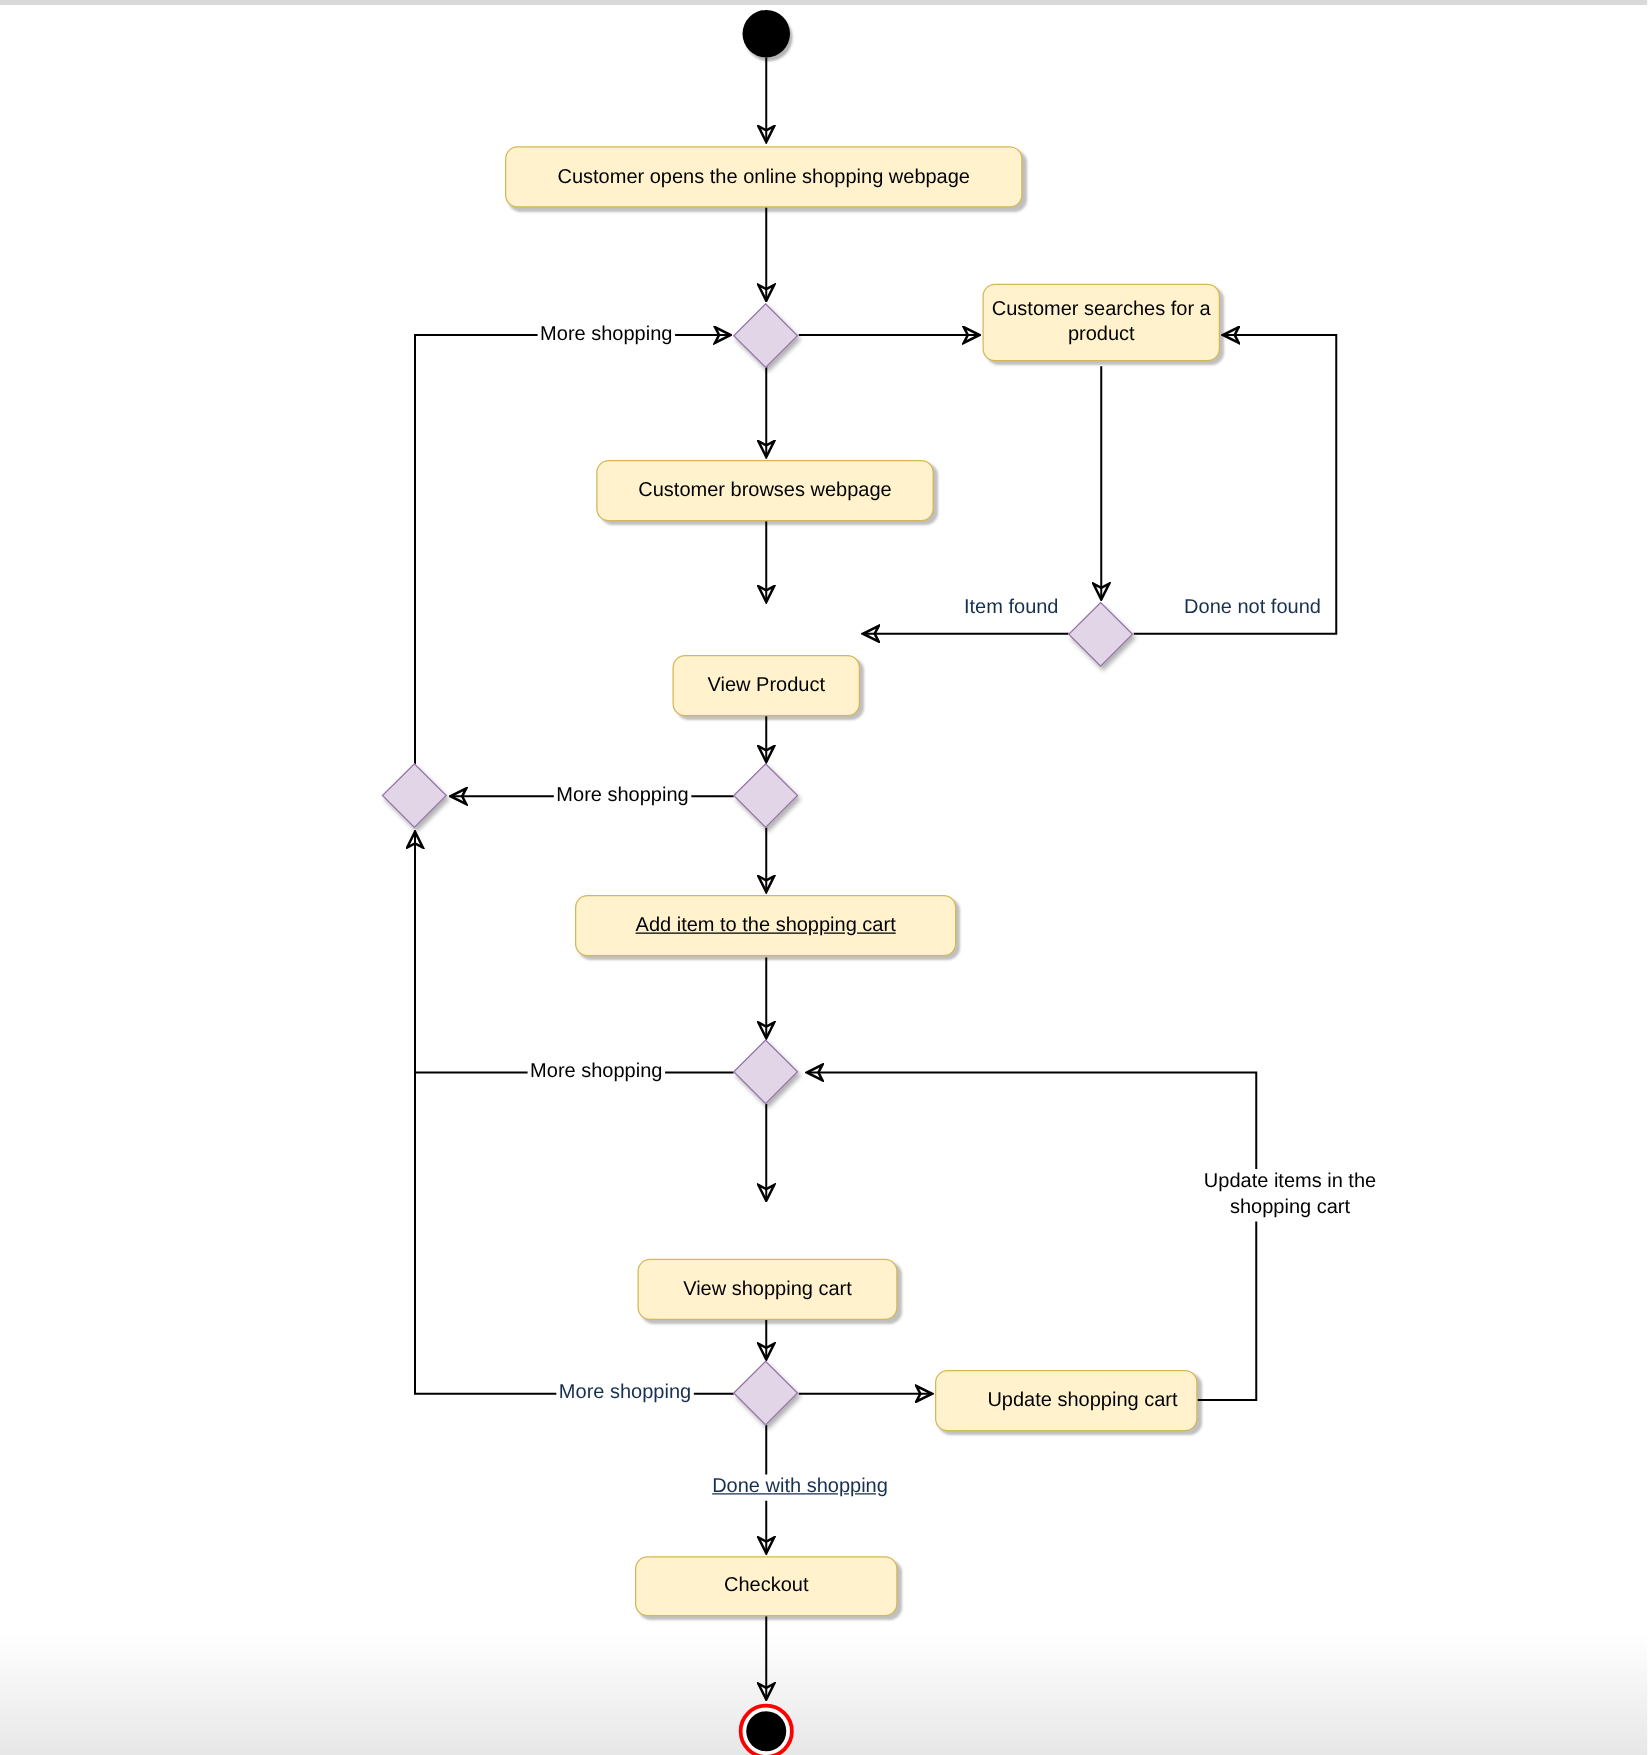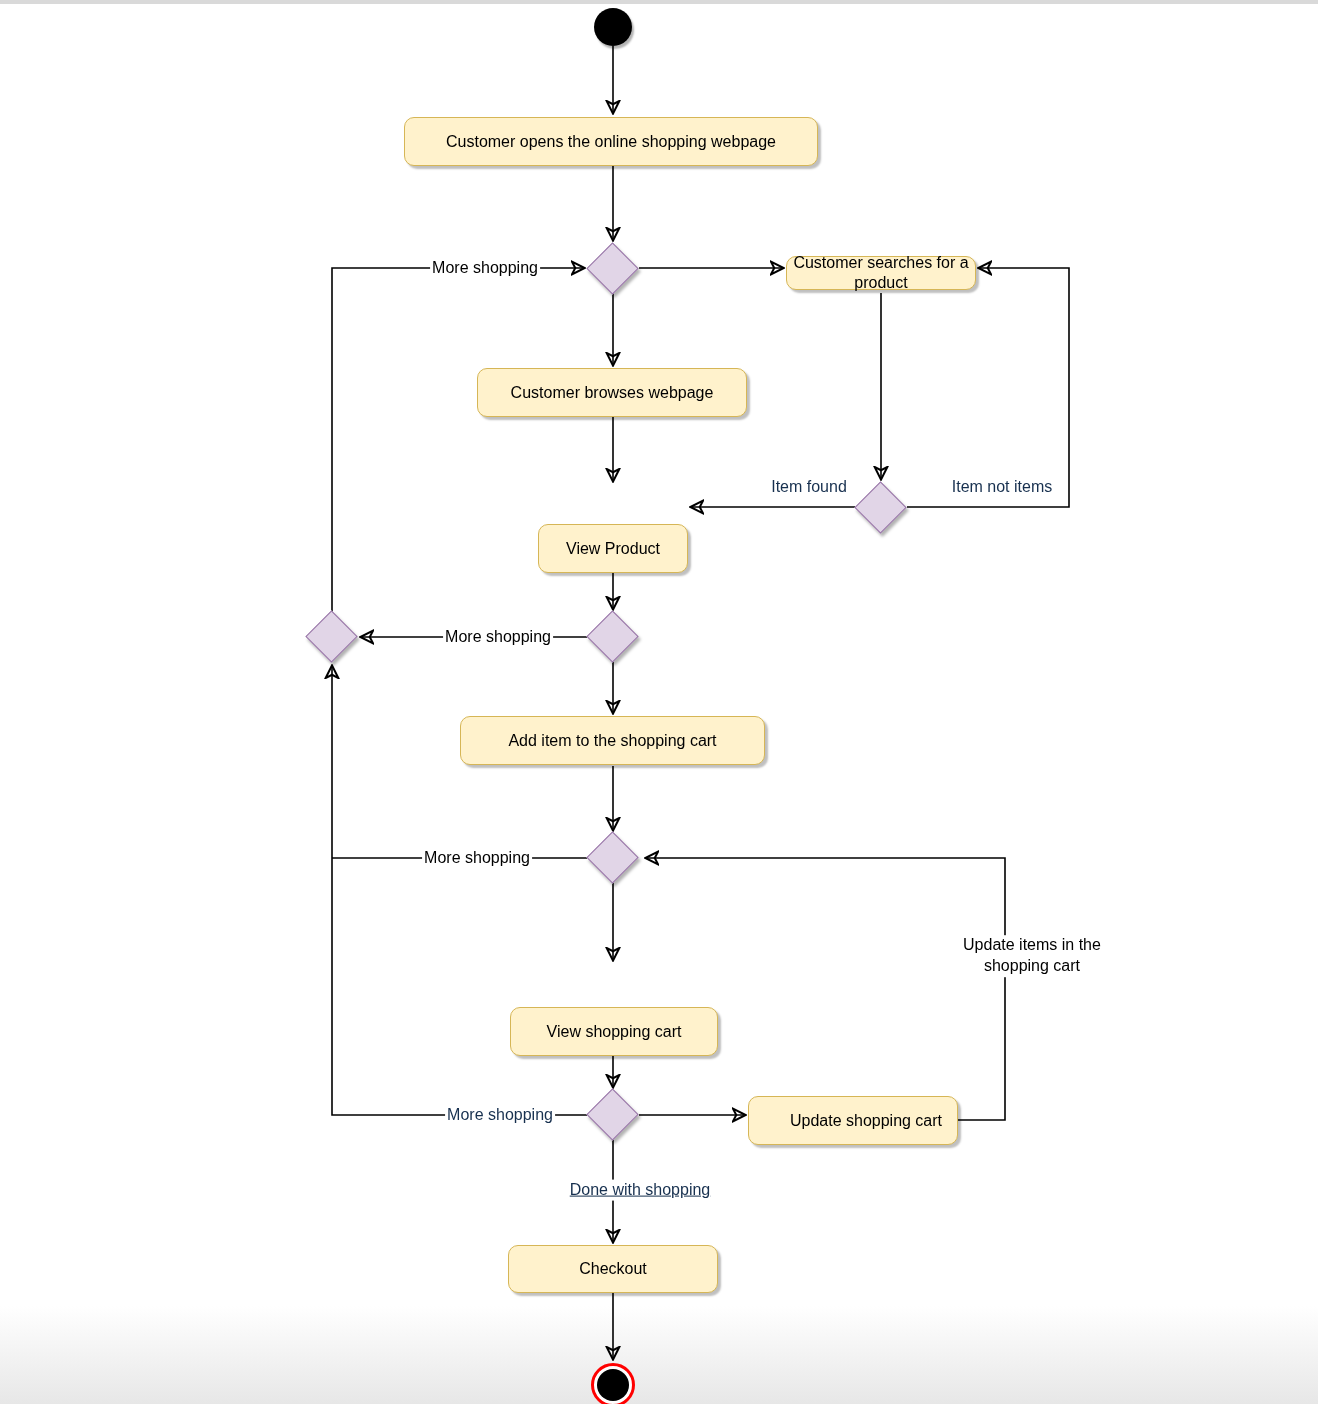--- a/index.html
+++ b/index.html
@@ -147,43 +147,43 @@
   <div class="diamond-wrap" style="left:594px; top:839px;">
       <div class="diamond"></div>
     </div>
   <div class="diamond-wrap" style="left:594px; top:1096px;">
       <div class="diamond"></div>
     </div>
 
   <div class="activity" style="left:404px; top:117px; width:414px; height:49px;text-align:center;">
     <span>Customer opens the online shopping webpage</span>
   </div>
-  <div class="activity" style="left:786px; top:256px; width:190px; height:34px;">
+  <div class="activity" style="left:786px; top:227px; width:190px; height:62px;">
     <span>Customer searches for a product</span>
   </div>
   <div class="activity" style="left:477px; top:368px; width:270px; height:49px;">
     <span>Customer browses webpage</span>
   </div>
   <div class="activity" style="left:538px; top:484px; width:150px; height:49px;margin-top:40px;">
     <span>View Product</span>
   </div>
-  <div class="activity" style="left:460px; top:716px; width:305px; height:49px;">
+  <div class="activity" style="left:460px; top:716px; width:305px; height:49px;text-decoration:underline;">
     <span>Add item to the shopping cart</span>
   </div>
   <div class="activity" style="left:510px; top:963px; width:208px; height:49px;margin-top:44px;">
     <span>View shopping cart</span>
   </div>
   <div class="activity" style="left:748px; top:1096px; width:210px; height:49px;padding-left:32px;">
     <span>Update shopping cart</span>
   </div>
   <div class="activity" style="left:508px; top:1245px; width:210px; height:48px;">
     <span>Checkout</span>
   </div>
 
   <div class="edge-label" style="left:461px; top:268px;">More shopping</div>
   <div class="edge-label" style="left:474px; top:637px;">More shopping</div>
   <div class="edge-label" style="left:453px; top:858px;">More shopping</div>
   <div class="edge-label navy" style="left:476px; top:1115px;">More shopping</div>
   <div class="edge-label navy" style="left:785px; top:487px;">Item found</div>
-  <div class="edge-label navy" style="left:978px; top:487px;">Item not items</div>
+  <div class="edge-label navy" style="left:978px; top:487px;">Done not found</div>
   <div class="edge-label wrap" style="left:1008px; top:956px;">Update items in the shopping cart</div>
   <div class="edge-label navy" style="left:616px; top:1190px;text-decoration:underline;">Done with shopping</div>
 </div>
 
 </body></html>

